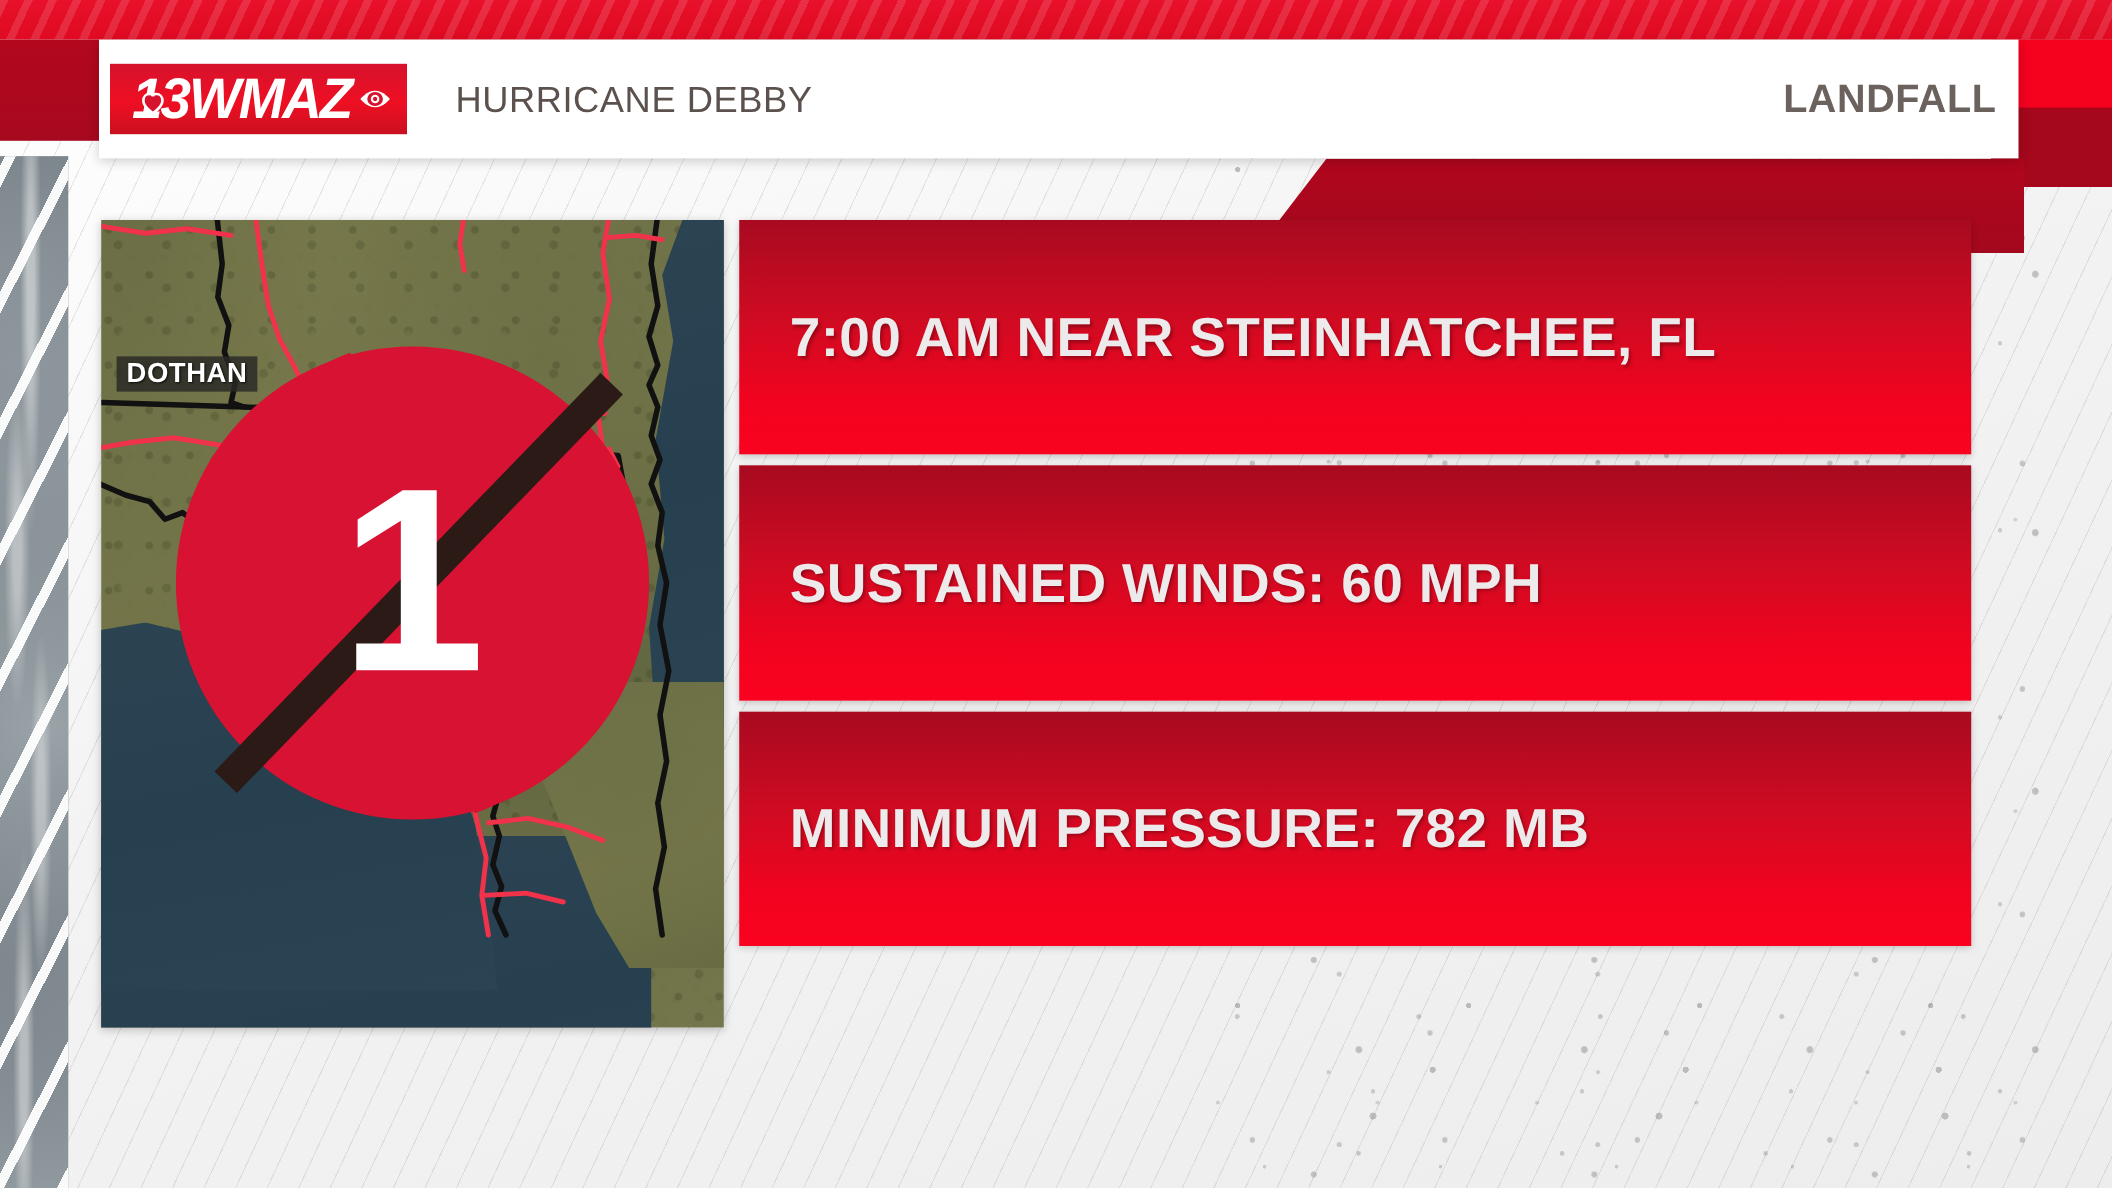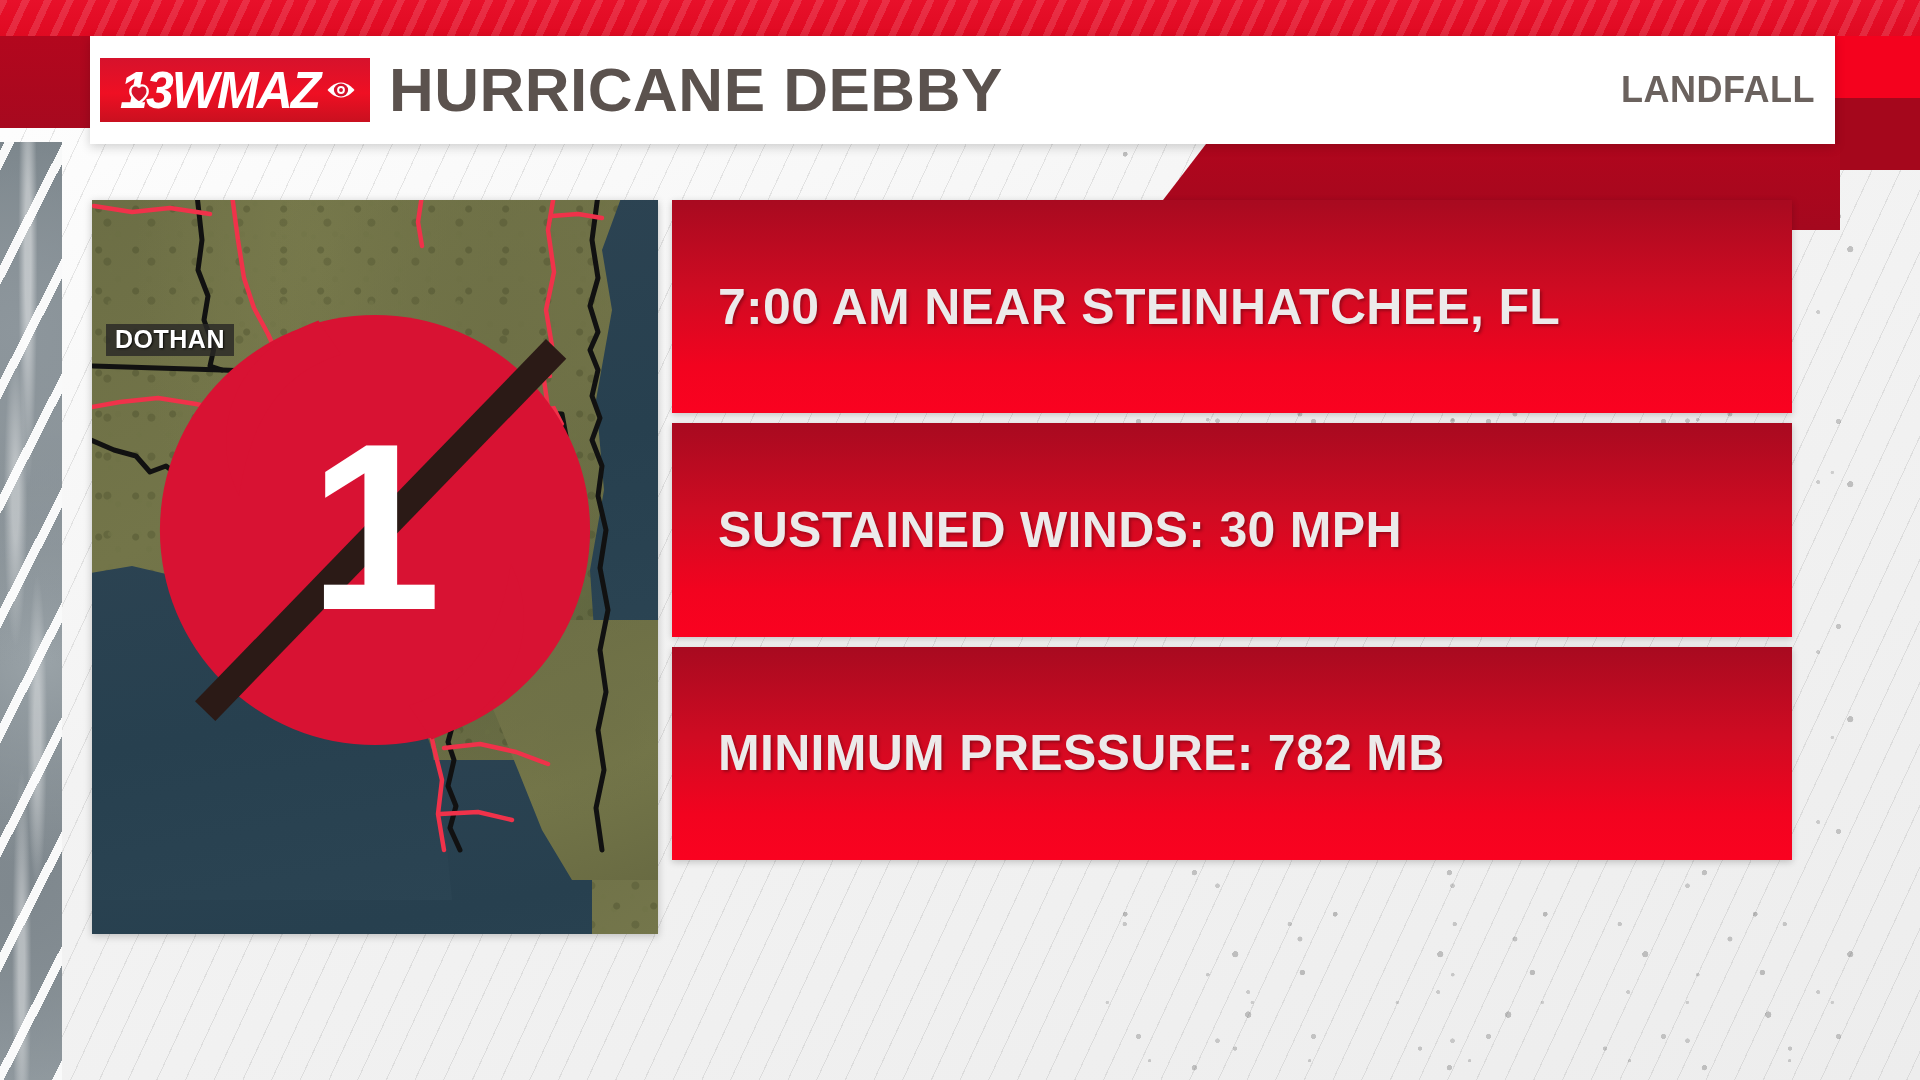--- a/index.html
+++ b/index.html
@@ -128,22 +128,22 @@
     padding-left:2px;
   }
   .logo-heart{
     position:absolute; left:26px; top:22px;
     width:26px; height:26px;
     z-index:3;
   }
   .logo-eye{ width:30px; height:20px; margin-left:3px; flex:0 0 auto; }
 
   .header-title{
-    font-weight:bold; font-size:62px; color:#5b524e;
-    letter-spacing:.5px; margin-left:19px; white-space:nowrap;
+    font-weight:normal; font-size:33px; color:#5b524e;
+    letter-spacing:.5px; margin-left:44px; white-space:nowrap;
     line-height:1;
   }
   .header-right{
     margin-left:auto; margin-right:20px;
     font-weight:bold; font-size:36px; color:#6b625e;
     letter-spacing:.5px; white-space:nowrap; line-height:1;
   }
 
   
   .map{
@@ -338,20 +338,20 @@
       <line x1="20" y1="82" x2="82" y2="18" stroke="#2b1a16" stroke-width="5"></line>
       <text x="50" y="64" text-anchor="middle" font-family="Liberation Sans, sans-serif" font-size="42" font-weight="bold" fill="#ffffff">1</text>
     </svg>
   </div>
 
   <div class="panels">
     <div class="panel">
       <span class="panel-text">7:00 AM NEAR STEINHATCHEE, FL</span>
     </div>
     <div class="panel">
-      <span class="panel-text">SUSTAINED WINDS: 30 MPH</span>
+      <span class="panel-text">SUSTAINED WINDS: 60 MPH</span>
     </div>
     <div class="panel">
       <span class="panel-text">MINIMUM PRESSURE: 782 MB</span>
     </div>
   </div>
 
 </div>
 
 </body></html>

